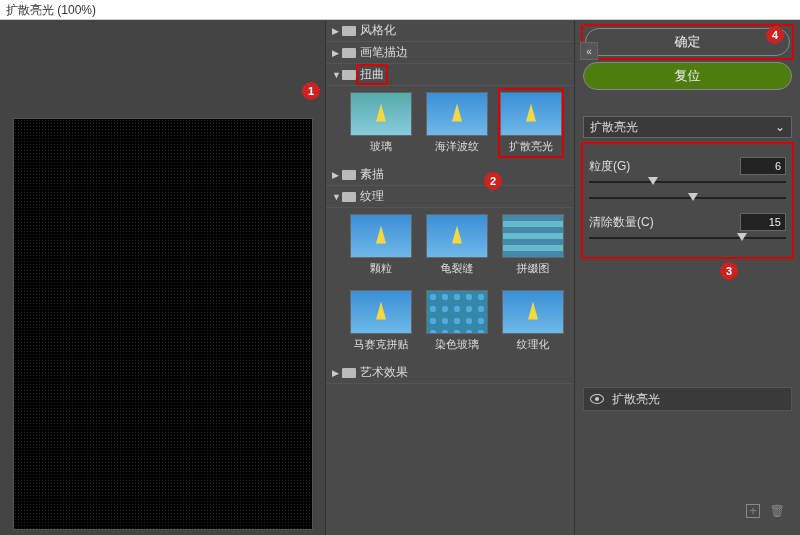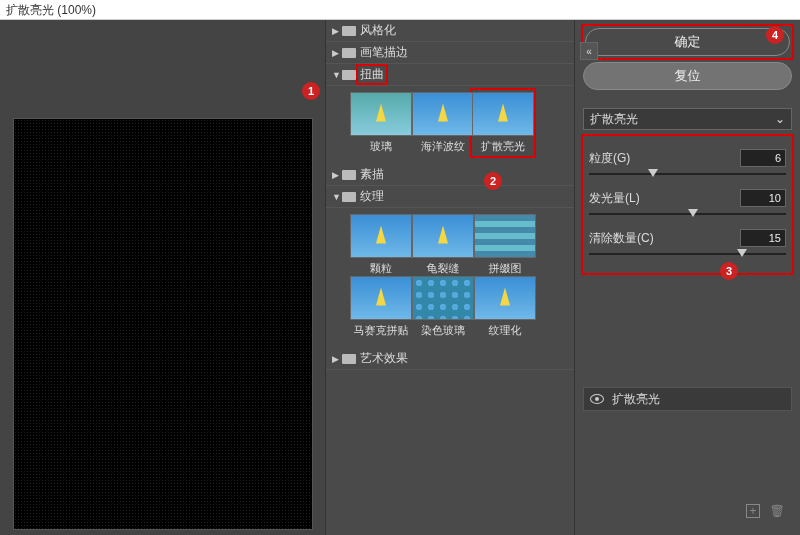--- a/index.html
+++ b/index.html
@@ -9,35 +9,35 @@
   .preview-pane { width: 325px; background: #444; display: flex; flex-direction: column; }
   .preview-area { flex: 1; padding: 8px; display: flex; align-items: flex-start; justify-content: center; }
   .preview-img { width: 300px; height: 412px; margin-top: 90px; background: #000; background-image: radial-gradient(#222 0.5px, #000 0.5px); background-size: 3px 3px; border: 1px solid #555; }
 
   .gallery-pane { width: 250px; background: #4a4a4a; border-left: 1px solid #333; border-right: 1px solid #333; display: flex; flex-direction: column; overflow: hidden; }
   .folder-row { height: 22px; display: flex; align-items: center; padding: 0 6px; border-bottom: 1px solid #555; background: #4a4a4a; cursor: pointer; }
   .folder-row .tri { width: 10px; font-size: 9px; color: #ccc; }
   .folder-row .folder-icon { width: 14px; height: 10px; background: #bbb; margin-right: 4px; border-radius: 1px; }
   .folder-row.selected { position: relative; }
   .folder-row.selected .label-box { outline: 2px solid #d00; padding: 0 2px; margin-left: -2px; }
-  .thumbs { display: flex; flex-wrap: wrap; padding: 6px 6px 10px 24px; gap: 0; }
+  .thumbs { display: flex; flex-wrap: wrap; padding: 6px 6px 10px 24px; gap: 14px; }
   .thumb { width: 62px; display: flex; flex-direction: column; align-items: center; }
   .thumb-img { width: 62px; height: 44px; background: linear-gradient(#3a8fd6,#6fb8e8); position: relative; border: 1px solid #666; }
   .thumb-img::after { content:""; position:absolute; left:50%; top:25%; width:10px; height:18px; background: #f5d742; transform: translateX(-50%); clip-path: polygon(50% 0,100% 100%,0 100%); }
   .thumb-img.glass { background: linear-gradient(#5aa,#8cd); }
   .thumb-img.tiles { background: repeating-linear-gradient(0deg,#48a,#48a 6px,#6bc 6px,#6bc 12px), repeating-linear-gradient(90deg,#48a,#48a 6px,transparent 6px,transparent 12px); }
   .thumb-img.tiles::after { display:none; }
   .thumb-img.hex { background: radial-gradient(circle,#5ad 40%,#38a 41%) 0 0/12px 12px; }
   .thumb-img.hex::after { display:none; }
   .thumb-label { font-size: 11px; margin-top: 3px; text-align: center; color: #ddd; }
   .thumb.selected-outer { outline: 2px solid #d00; padding: 2px; margin: -2px; }
 
   .right-pane { flex: 1; background: #4a4a4a; padding: 6px 8px; display: flex; flex-direction: column; }
   .collapse-btn { width: 18px; height: 18px; border: 1px solid #666; background: #555; display: flex; align-items: center; justify-content: center; position: absolute; left: 580px; top: 42px; font-size: 10px; }
-  .btn-main { width: 100%; height: 28px; border-radius: 14px; border: 1px solid #888; background: #737373; color: #eee; font-size: 13px; margin-bottom: 8px; cursor: pointer; }
+  .btn-main { width: 100%; height: 28px; border-radius: 14px; border: 1px solid #888; background: #4d7c0f; color: #eee; font-size: 13px; margin-bottom: 16px; cursor: pointer; }
   .btn-main.primary { background: #4a4a4a; }
   .ok-wrap { position: relative; }
   .red-box { outline: 2px solid #d00; }
   .dropdown { height: 22px; background: #3a3a3a; border: 1px solid #666; display: flex; align-items: center; padding: 0 6px; justify-content: space-between; margin: 10px 0 6px; }
   .sliders-box { padding: 13px 6px 14px; }
   .slider-row { margin-bottom: 14px; }
   .slider-head { display: flex; justify-content: space-between; align-items: center; margin-bottom: 6px; }
   .slider-label { font-size: 12px; }
   .slider-val { width: 46px; height: 18px; background: #222; border: 1px solid #666; color: #eee; text-align: right; padding: 0 4px; font-size: 11px; }
   .slider-track { height: 2px; background: #222; position: relative; }
@@ -153,24 +153,20 @@
       <div class="slider-row">
         <div class="slider-head">
           <span class="slider-label">粒度(G)</span>
           <input class="slider-val" value="6" style="">
         </div>
         <div class="slider-track">
             <div class="slider-thumb" style="left:30%"></div>
           </div>
       </div>
       <div class="slider-row">
-        <div class="slider-head">
-          <span class="slider-label">发光量(L)</span>
-          <input class="slider-val" value="10" style="">
-        </div>
         <div class="slider-track">
             <div class="slider-thumb" style="left:50%"></div>
           </div>
       </div>
       <div class="slider-row" style="margin-bottom:4px;">
         <div class="slider-head">
           <span class="slider-label">清除数量(C)</span>
           <input class="slider-val" value="15" style="">
         </div>
         <div class="slider-track">

